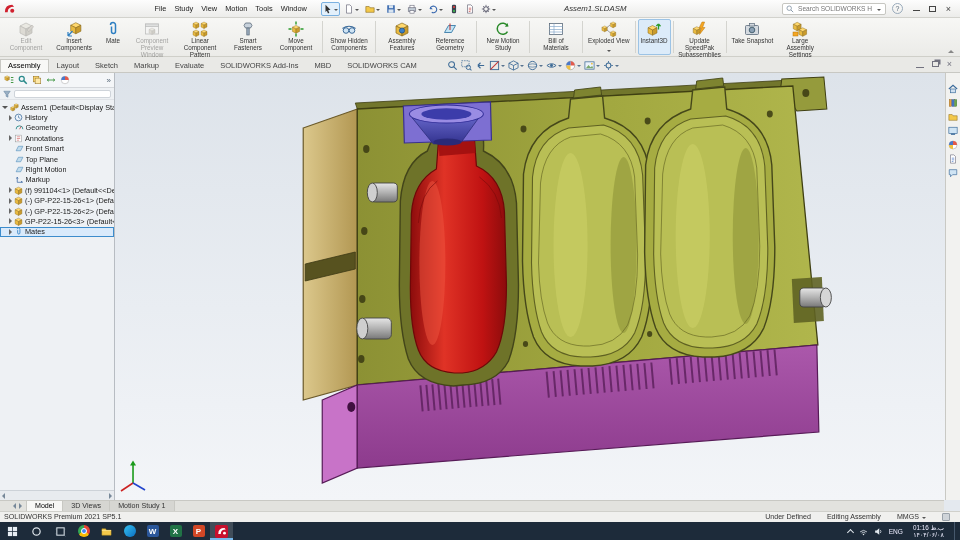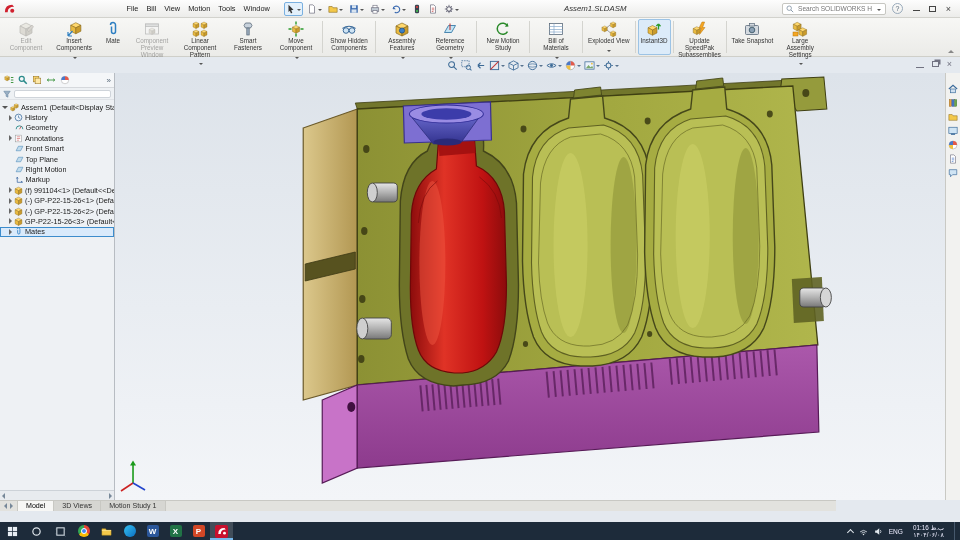--- a/index.html
+++ b/index.html
@@ -6,21 +6,21 @@
   #app{position:relative;width:960px;height:540px;overflow:hidden;background:#e4e9ef;
        font-family:"Liberation Sans",sans-serif;-webkit-font-smoothing:antialiased;}
   *{box-sizing:border-box;}
 
   
   .titlebar{position:absolute;left:0;top:0;width:960px;height:18px;display:flex;align-items:center;
     background:linear-gradient(#fdfdfd,#ececea);border-bottom:1px solid #d2d2cd;font-size:7.4px;color:#222;}
   .dslogo{display:flex;align-items:center;gap:2px;padding:0 5px 0 4px;}
   .dslogo svg{width:11px;height:11px;}
   .brandtxt{font-weight:bold;color:#d0202e;font-size:14px;letter-spacing:.4px;margin-top:44px;}
-  .menus{display:flex;}
+  .menus{display:flex;margin-left:28px;}
   .menus span{padding:0 4px;cursor:default;}
   .qat{display:flex;align-items:center;gap:2px;margin-left:10px;}
   .qbtn{display:flex;align-items:center;padding:1px;border:1px solid transparent;border-radius:2px;}
   .qbtn.on{border-color:#7ab0e0;background:#e3f0fb;}
   .qbtn svg{width:10px;height:10px;}
   .c1{width:0;height:0;border:2.4px solid transparent;border-top-color:#555;margin-top:5px;margin-left:1px;}
   .doc-title{position:absolute;left:62%;transform:translateX(-50%);font-size:7.8px;color:#333;font-style:italic;}
   .tb-right{margin-left:auto;display:flex;align-items:center;gap:6px;padding-right:4px;}
   .search{display:flex;align-items:center;gap:2px;width:104px;height:12px;background:#fff;
     border:1px solid #c6c6c1;border-radius:2px;padding:0 3px;}
@@ -91,22 +91,22 @@
 
   .graphics{flex:1;position:relative;background:linear-gradient(180deg,#dde3ea 0%,#e9edf2 55%,#f3f5f8 100%);}
   .graphics svg.scene{position:absolute;inset:0;width:100%;height:100%;}
 
   .tpstrip{width:15px;background:#f2f2f0;border-left:1px solid #c9c9c4;display:flex;flex-direction:column;
     align-items:center;padding-top:10px;gap:3px;}
   .tpi{width:11px;height:11px;display:flex;align-items:center;justify-content:center;}
   .tpi svg{width:10px;height:10px;}
 
   
-  .mtabs{position:absolute;left:0;top:500px;width:836px;height:11px;background:#e2e2de;
-    border-top:1px solid #c8c8c3;display:flex;align-items:stretch;font-size:7.1px;color:#333;}
+  .mtabs{position:absolute;left:0;top:500px;width:944px;height:11px;background:#e2e2de;
+    border-top:1px solid #c8c8c3;display:flex;align-items:stretch;font-size:7.1px;color:#333;padding-left:9px;}
   .mnav{display:flex;align-items:center;gap:3px;padding:0 4px;border-right:1px solid #c8c8c3;}
   .mtab{display:flex;align-items:center;padding:0 8px;border-right:1px solid #c8c8c3;background:#d6d6d2;}
   .mtab.active{background:#f7f7f5;color:#000;}
   .statusbar{position:absolute;left:0;top:511px;width:960px;height:11px;background:#f0f0ee;
     border-top:1px solid #d0d0cb;display:flex;align-items:center;font-size:7.1px;color:#333;padding:0 4px;}
   .status-right{display:flex;align-items:center;gap:16px;margin-left:auto;margin-right:6px;}
   .units{display:flex;align-items:center;gap:2px;}
   .sb-ico{width:8px;height:8px;background:#cfd4d9;border:1px solid #9aa2aa;border-radius:1px;}
 
   
@@ -226,21 +226,21 @@
   <header class="titlebar">
     <div class="dslogo">
       <svg viewBox="0 0 12 12">
         <path d="M1,10 Q1,2 9,2 L11,4 Q4,4 4,10 Z" fill="#d0202e"></path>
         <circle cx="9" cy="8.5" r="2.2" fill="#d0202e"></circle>
       </svg>
       <span class="brandtxt">SOLIDWORKS</span>
     </div>
     <nav class="menus">
       <span>File</span>
-      <span>Bill</span>
+      <span>Study</span>
       <span>View</span>
       <span>Motion</span>
       <span>Tools</span>
       <span>Window</span>
     </nav>
     <div class="qat">
       <span class="qbtn on">
         <svg viewBox="0 0 12 12">
             <path d="M3,1 L9,7 L6.2,7.4 L7.6,10.6 L6,11.3 L4.6,8 L3,9.5 Z" fill="#333"></path>
           </svg>
@@ -440,20 +440,30 @@
     <div class="rb">
       <svg class="ri" viewBox="0 0 16 16">
           <use href="#g-las"></use>
         </svg>
       <span class="rlbl">Large Assembly Settings</span>
         <i class="c1"></i>
     </div>
     <i class="rib-collapse"></i>
   </div>
 
+  <div class="tabrow">
+    <span class="tab active">Assembly</span>
+    <span class="tab">Layout</span>
+    <span class="tab">Sketch</span>
+    <span class="tab">Markup</span>
+    <span class="tab">Evaluate</span>
+    <span class="tab">SOLIDWORKS Add-Ins</span>
+    <span class="tab">MBD</span>
+    <span class="tab">SOLIDWORKS CAM</span>
+  </div>
 
   <div class="hud">
     <span class="hbtn">
         <svg class="hi" viewBox="0 0 12 12">
           <circle cx="5" cy="5" r="3.2" fill="none" stroke="#3c6a96" stroke-width="1.1"></circle>
           <path d="M7.4,7.4 L10.6,10.6" stroke="#3c6a96" stroke-width="1.2"></path>
         </svg>
       </span>
     <span class="hbtn">
         <svg class="hi" viewBox="0 0 12 12">
@@ -851,20 +861,32 @@
   <div class="mtabs">
     <span class="mnav">
         <i class="tri-l"></i>
         <i class="tri-r"></i>
       </span>
     <span class="mtab active">Model</span>
     <span class="mtab">3D Views</span>
     <span class="mtab">Motion Study 1</span>
   </div>
 
+  <div class="statusbar">
+    <span>SOLIDWORKS Premium 2021 SP5.1</span>
+    <div class="status-right">
+      <span>Under Defined</span>
+      <span>Editing Assembly</span>
+      <span class="units">
+        <span>MMGS</span>
+          <i class="c1" style="margin-top:3px"></i>
+      </span>
+      <span class="sb-ico"></span>
+    </div>
+  </div>
 
   <div class="taskbar">
     <div class="tbb">
       <svg viewBox="0 0 12 12">
           <rect x="1" y="1" width="4.6" height="4.6" fill="#e8eef4"></rect>
           <rect x="6.4" y="1" width="4.6" height="4.6" fill="#e8eef4"></rect>
           <rect x="1" y="6.4" width="4.6" height="4.6" fill="#e8eef4"></rect>
           <rect x="6.4" y="6.4" width="4.6" height="4.6" fill="#e8eef4"></rect>
         </svg>
     </div>

